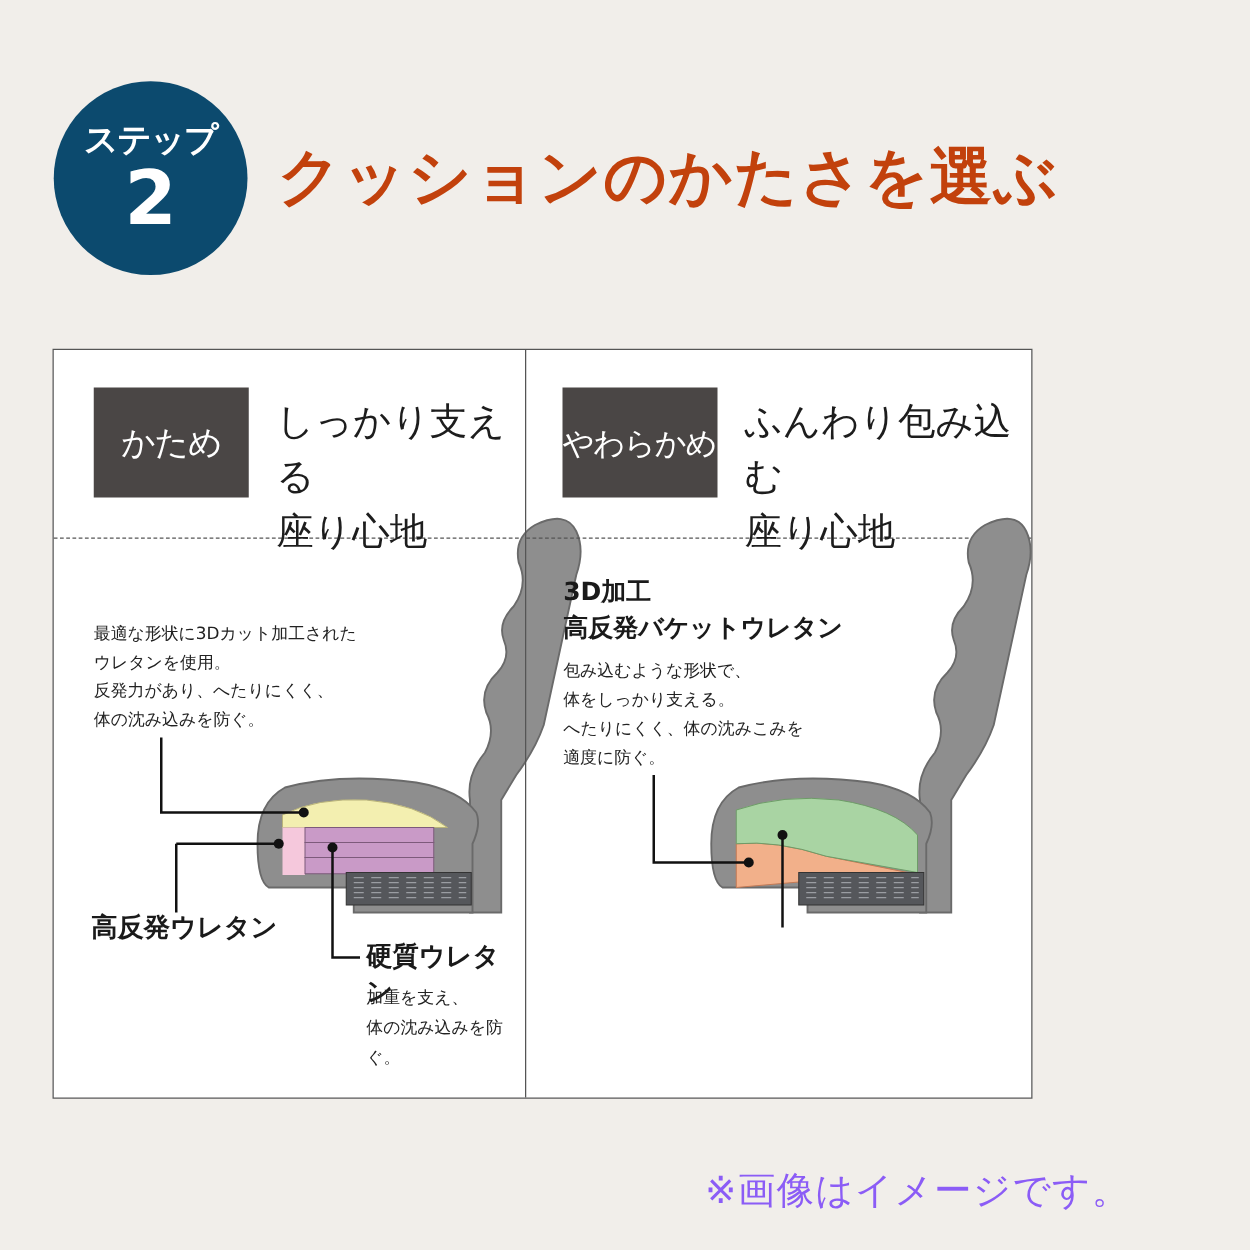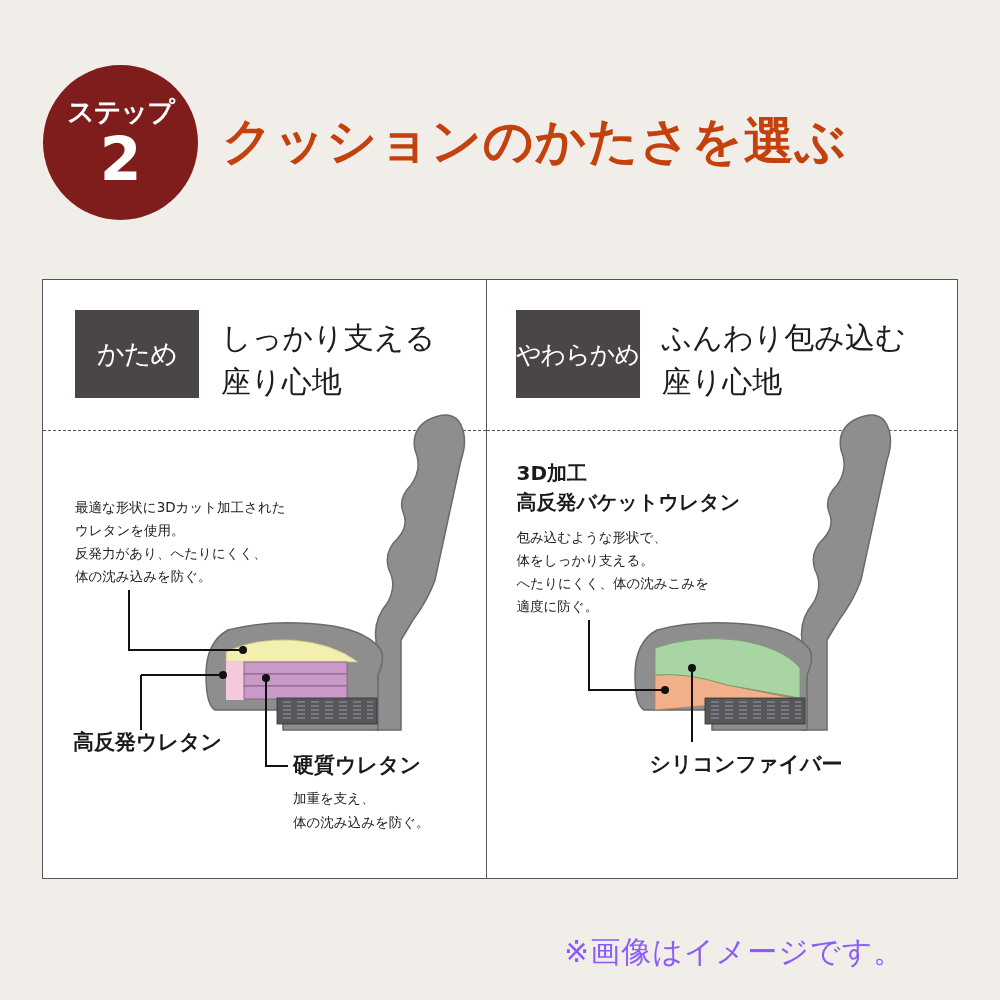--- a/index.html
+++ b/index.html
@@ -4,31 +4,31 @@
 <style>
   html, body { margin:0; padding:0; }
   body {
     width:1000px; height:1000px; position:relative; overflow:hidden;
     background:#f1eeea;
     font-family:"DejaVu Sans", "Liberation Sans", sans-serif;
     color:#222;
   }
   .step-badge {
     position:absolute; left:43px; top:65px; width:155px; height:155px;
-    border-radius:50%; background:#7f1d1d; color:#fff;
+    border-radius:50%; background:#0c4a6e; color:#fff;
     display:flex; flex-direction:column; align-items:center; justify-content:center;
   }
   .step-badge .step-label { font-size:27px; font-weight:bold; letter-spacing:-1px; margin-top:-4px; }
   .step-badge .step-num { font-size:60px; font-weight:bold; line-height:58px; }
   .page-title {
     position:absolute; left:222px; top:108px;
     font-size:50px; font-weight:bold; color:#c2410c; letter-spacing:1px;
   }
   .panels {
-    position:absolute; left:42px; top:279px; width:916px; height:600px;
+    position:absolute; left:42px; top:279px; width:784px; height:600px;
     background:#fff; border:1px solid #555; box-sizing:border-box; display:flex;
   }
   .panel { position:relative; flex:1; height:100%; }
   .panel + .panel { border-left:1px solid #555;padding-left:28px; }
   .panel-head { position:absolute; left:0; right:0; top:0; height:150px; border-bottom:1px dashed #555; }
   .tag {
     position:absolute; left:32px; top:30px; width:124px; height:88px;
     background:#4a4645; color:#fff; font-size:27px;
     display:flex; align-items:center; justify-content:center; letter-spacing:-1px;
   }
@@ -145,17 +145,16 @@
         <path d="M308,422 h6 M308,426 h6 M308,430 h6 M308,434 h6 M308,438 h6"></path>
       </g>
       <g stroke="#111" stroke-width="2" fill="none">
         <path d="M102,340 L102,410 L178,410"></path>
         <path d="M205,388 L205,462"></path>
       </g>
       <circle cx="178" cy="410" r="4" fill="#111"></circle>
       <circle cx="205" cy="388" r="4" fill="#111"></circle>
     </svg>
 
-    <div class="callout-title" style="left:163px;top:470px;">シリコンファイバー</div>
   </div>
 </div>
 
 <div class="note">※画像はイメージです。</div>
 
 </body></html>

